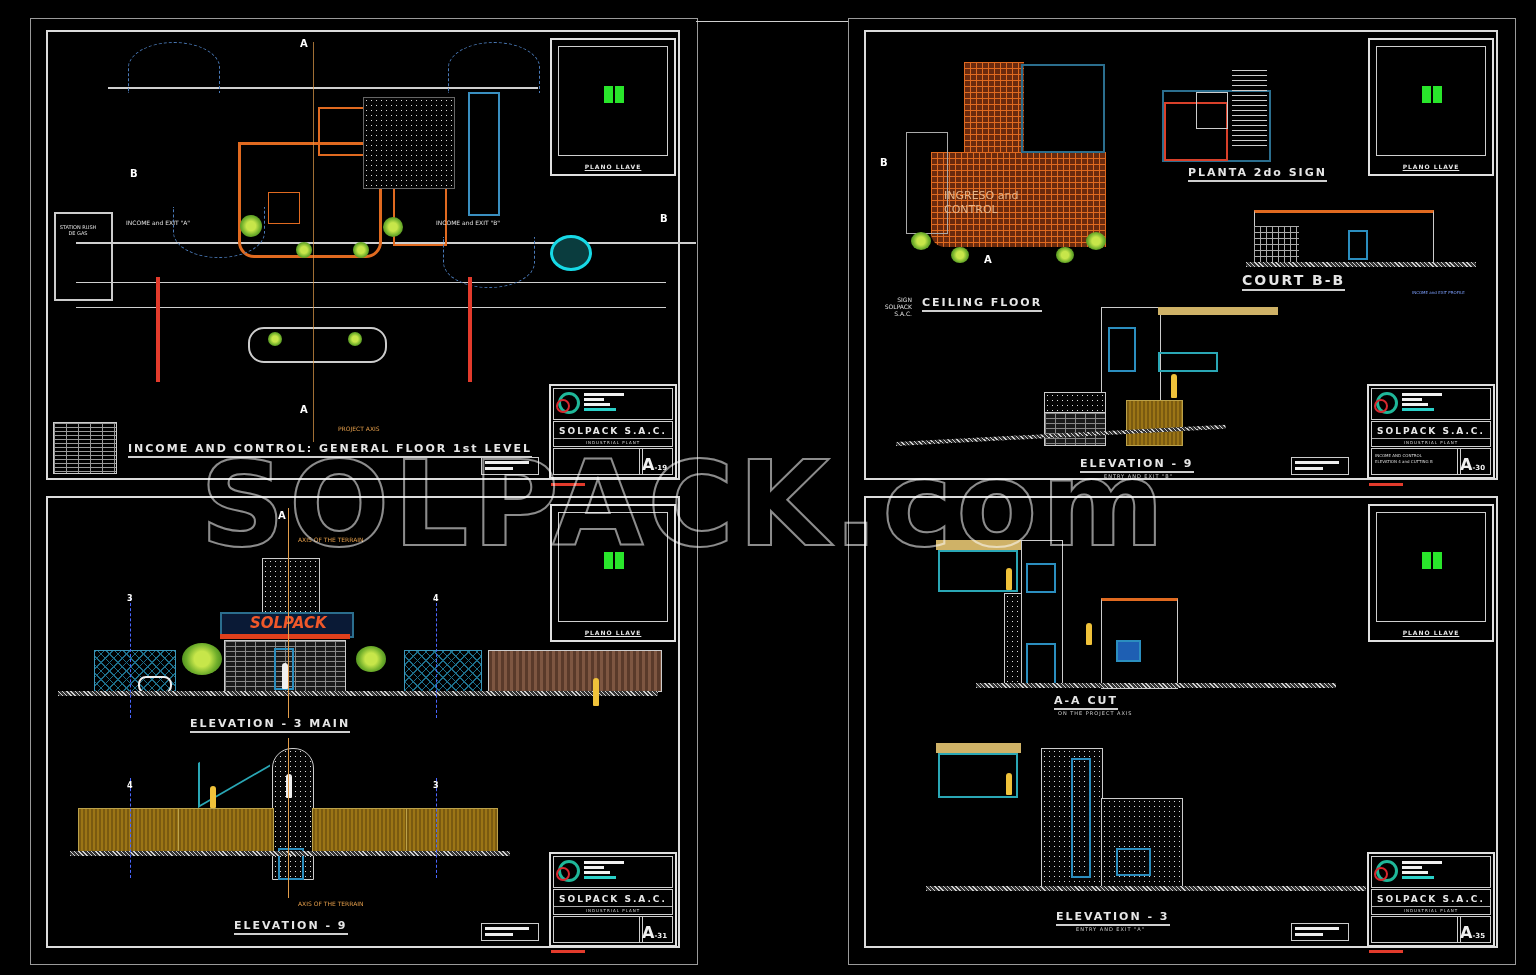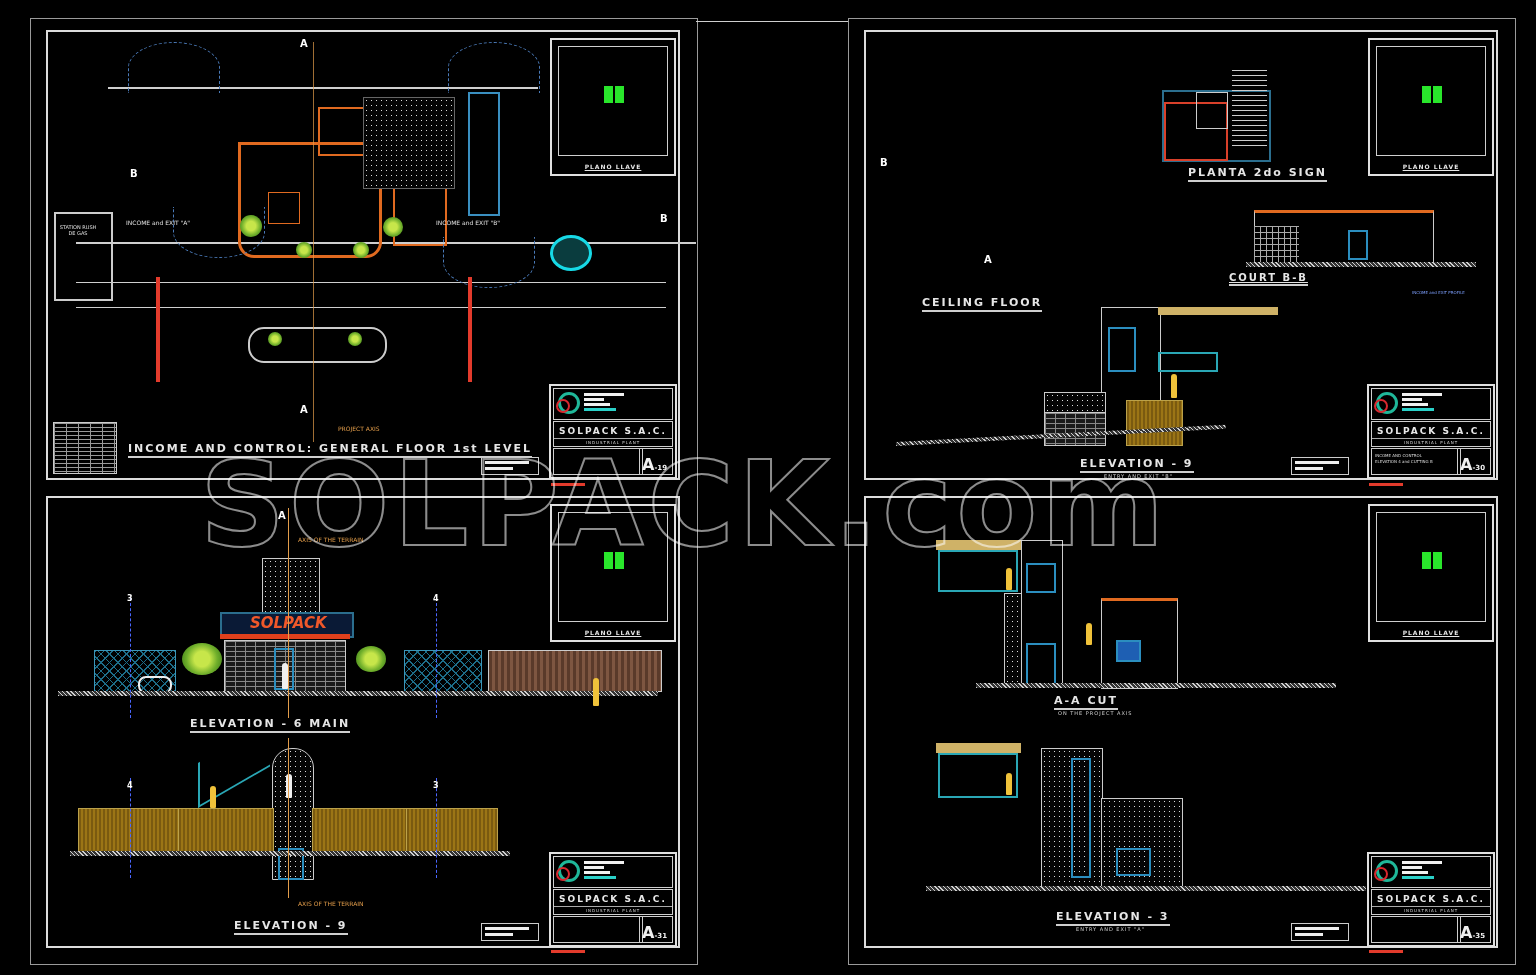--- a/index.html
+++ b/index.html
@@ -142,39 +142,51 @@
 </div>
 
 <div class="sheet" style="left:864px;top:30px;width:634px;height:450px;">
   <div class="key-plan" style="left:502px;top:6px;width:126px;height:138px;">
     <div class="inner"></div>
     <div class="green" style="left:52px;top:46px;"></div>
     <div class="green" style="left:63px;top:46px;"></div>
     <div class="lbl">PLANO  LLAVE</div>
   </div>
 
+  <div class="abs" style="left:20px;top:10px;width:260px;height:270px;">
+    <div class="grid-tile" style="left:78px;top:20px;width:60px;height:100px;"></div>
+    <div class="grid-tile" style="left:45px;top:110px;width:175px;height:95px;border-radius:0 0 0 14px;"></div>
+    <div class="abs" style="left:135px;top:22px;width:80px;height:85px;border:2px solid #2b6e8e;"></div>
+    <div class="abs" style="left:20px;top:90px;width:40px;height:100px;border:1px solid #aaa;"></div>
+    <div class="tree" style="left:25px;top:190px;width:20px;height:18px;"></div>
+    <div class="tree" style="left:65px;top:205px;width:18px;height:16px;"></div>
+    <div class="tree" style="left:170px;top:205px;width:18px;height:16px;"></div>
+    <div class="tree" style="left:200px;top:190px;width:20px;height:18px;"></div>
+    <div class="cad-text" style="left:58px;top:147px;font-size:11px;color:#e7b589;line-height:14px;white-space:normal;width:90px;">INGRESO and CONTROL</div>
+    <div class="cad-text" style="left:-14px;top:254px;font-size:6px;width:40px;white-space:normal;text-align:right;">SIGN SOLPACK S.A.C.</div>
+  </div>
   <div class="marker" style="left:118px;top:222px;">A</div>
   <div class="marker" style="left:14px;top:125px;">B</div>
   <div class="title" style="left:56px;top:264px;font-size:11px;">CEILING FLOOR</div>
 
   <div class="abs" style="left:296px;top:18px;width:110px;height:115px;">
     <div class="abs" style="left:0;top:40px;width:105px;height:68px;border:2px solid #2b6e8e;"></div>
     <div class="abs" style="left:2px;top:52px;width:60px;height:55px;border:2px solid #d9402a;"></div>
     <div class="abs" style="left:34px;top:42px;width:30px;height:35px;border:1px solid #ccc;"></div>
     <div class="abs" style="left:70px;top:20px;width:35px;height:80px;background:repeating-linear-gradient(#ccc 0 1px,transparent 1px 5px);"></div>
   </div>
   <div class="title" style="left:322px;top:134px;font-size:11px;">PLANTA 2do SIGN</div>
 
   <div class="abs" style="left:370px;top:170px;width:230px;height:65px;">
     <div class="abs" style="left:18px;top:8px;width:178px;height:52px;border:1px solid #ccc;border-top:3px solid #e06a20;"></div>
     <div class="abs" style="left:18px;top:24px;width:45px;height:36px;background-image:linear-gradient(#aaa 1px,transparent 1px),linear-gradient(90deg,#aaa 1px,transparent 1px);background-size:6px 6px;"></div>
     <div class="blue" style="left:112px;top:28px;width:20px;height:30px;"></div>
     <div class="ground" style="left:10px;top:60px;width:230px;"></div>
   </div>
-  <div class="title" style="left:363px;top:240px;font-size:10px;text-decoration:underline;">COURT B-B</div>
+  <div class="title" style="left:376px;top:240px;font-size:14px;">COURT B-B</div>
   <div class="cad-text" style="left:546px;top:258px;font-size:4px;color:#7ea0ff;">INCOME and EXIT PROFILE</div>
 
   <div class="abs" style="left:30px;top:270px;width:440px;height:150px;">
     <div class="abs" style="left:205px;top:5px;width:58px;height:125px;border:1px solid #ccc;"></div>
     <div class="blue" style="left:212px;top:25px;width:28px;height:45px;"></div>
     <div class="abs" style="left:262px;top:5px;width:120px;height:8px;background:#cfb267;"></div>
     <div class="rail" style="left:262px;top:50px;width:60px;height:20px;"></div>
     <div class="speckle" style="left:148px;top:90px;width:60px;height:20px;"></div>
     <div class="brick" style="left:148px;top:110px;width:60px;height:32px;"></div>
     <div class="gold" style="left:230px;top:98px;width:55px;height:44px;"></div>
@@ -240,21 +252,21 @@
     <div class="person" style="left:234px;top:165px;height:26px;background:#f0f0f0;"></div>
     <div class="person" style="left:545px;top:180px;height:28px;background:#f0c23a;"></div>
     <div class="line" style="left:240px;top:10px;width:1px;height:210px;background:#e39d4a;"></div>
     <div class="dash" style="left:82px;top:100px;height:120px;"></div>
     <div class="dash" style="left:388px;top:100px;height:120px;"></div>
     <div class="axis-label" style="left:250px;top:38px;">AXIS OF THE TERRAIN</div>
     <div class="marker" style="left:79px;top:96px;font-size:8px;">3</div>
     <div class="marker" style="left:385px;top:96px;font-size:8px;">4</div>
     <div class="marker" style="left:230px;top:12px;">A</div>
   </div>
-  <div class="title" style="left:142px;top:219px;font-size:11px;">ELEVATION - 6 MAIN</div>
+  <div class="title" style="left:142px;top:219px;font-size:11px;">ELEVATION - 3 MAIN</div>
 
   <div class="abs" style="left:0;top:240px;width:634px;height:180px;">
     <div class="speckle" style="left:224px;top:10px;width:40px;height:130px;border-radius:20px 20px 0 0;"></div>
     <div class="blue" style="left:230px;top:110px;width:26px;height:32px;"></div>
     <div class="gold" style="left:30px;top:70px;width:100px;height:43px;"></div>
     <div class="gold" style="left:130px;top:70px;width:94px;height:43px;"></div>
     <div class="gold" style="left:264px;top:70px;width:94px;height:43px;"></div>
     <div class="gold" style="left:358px;top:70px;width:90px;height:43px;"></div>
     <div class="rail" style="left:150px;top:25px;width:72px;height:45px;transform:skewY(-30deg);transform-origin:left bottom;border-width:0 0 2px 2px;"></div>
     <div class="person" style="left:162px;top:48px;height:22px;background:#f0c23a;"></div>

